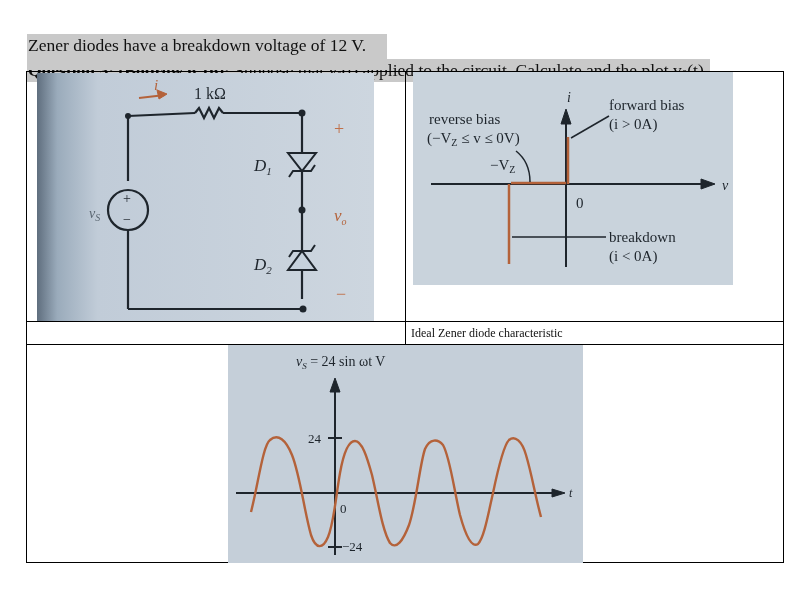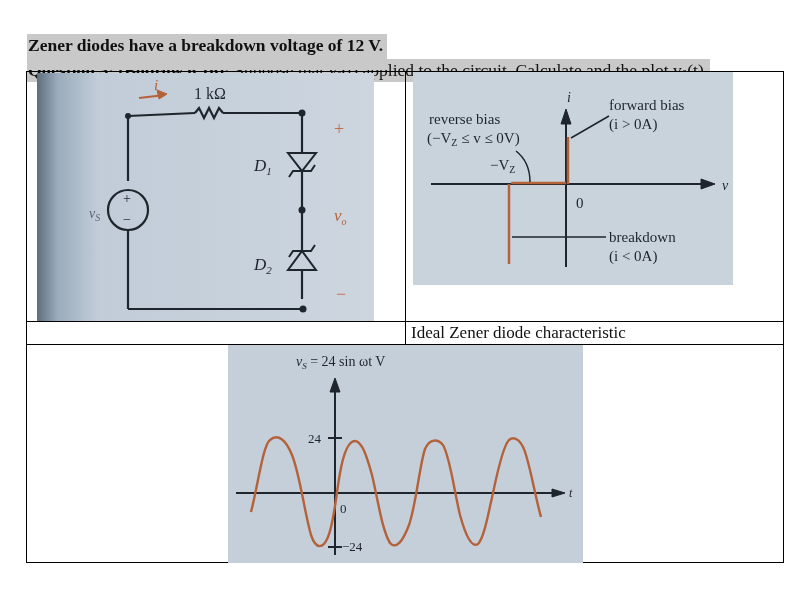--- a/index.html
+++ b/index.html
@@ -2,30 +2,30 @@
 <html><head>
 <meta charset="utf-8">
 <style>
   html, body { margin: 0; padding: 0; background: #ffffff; }
   body { width: 801px; height: 606px; position: relative; overflow: hidden; font-family: "Liberation Serif", serif; color: #111; }
 
   .header { position: absolute; left: 27px; top: 11px; width: 720px; }
   .hl-line { display: inline-block; background: #c9c9c9; font-size: 17.5px; line-height: 23px; padding: 0 2px 0 1px; white-space: nowrap; }
   .hl-line b { font-weight: bold; }
   .line1 { position: absolute; left: 0; top: 0; height: 23px; margin-top: 48px; }
-  .line2 { position: absolute; left: 0; top: 23px; width: 357px; height: 36px; padding-top: 0; font-weight: bold; }
+  .line2 { position: absolute; left: 0; top: 23px; width: 357px; height: 36px; padding-top: 0; }
   .sub { font-size: 11px; vertical-align: -1px; }
 
   table.q { position: absolute; left: 26px; top: 71px; width: 758px; border-collapse: collapse; table-layout: fixed; }
   table.q td { border: 1.5px solid #000; padding: 0; vertical-align: top; position: relative; }
   .c-left { width: 378px; }
   .row1 { height: 250px; }
   .row2 { height: 22px; }
   .row3 { height: 218px; text-align: right; }
-  .caption { font-size: 17px; line-height: 22px; padding-left: 5px !important; }
+  .caption { font-size: 12px; line-height: 22px; padding-left: 5px !important; }
 
   .photo { position: absolute; overflow: hidden; }
   .photo svg { display: block; }
   .circuit-photo { left: 10px; top: 1px; width: 337px; height: 248px; }
   .zener-photo { left: 7px; top: 0px; width: 320px; height: 213px; }
   .sine-photo { left: 201px; top: 0px; width: 355px; height: 218px; }
 
   .svgtext { font-family: "Liberation Serif", serif; }
 </style>
 </head>

